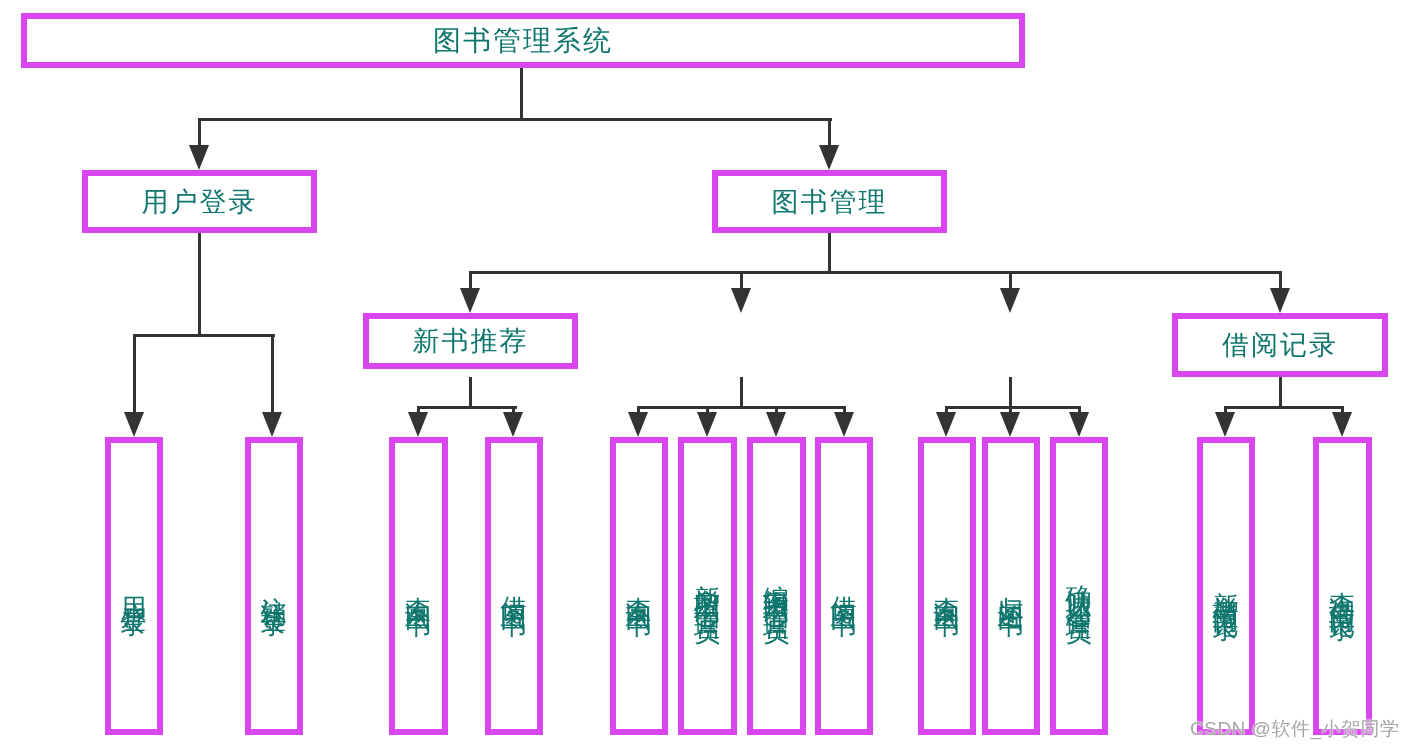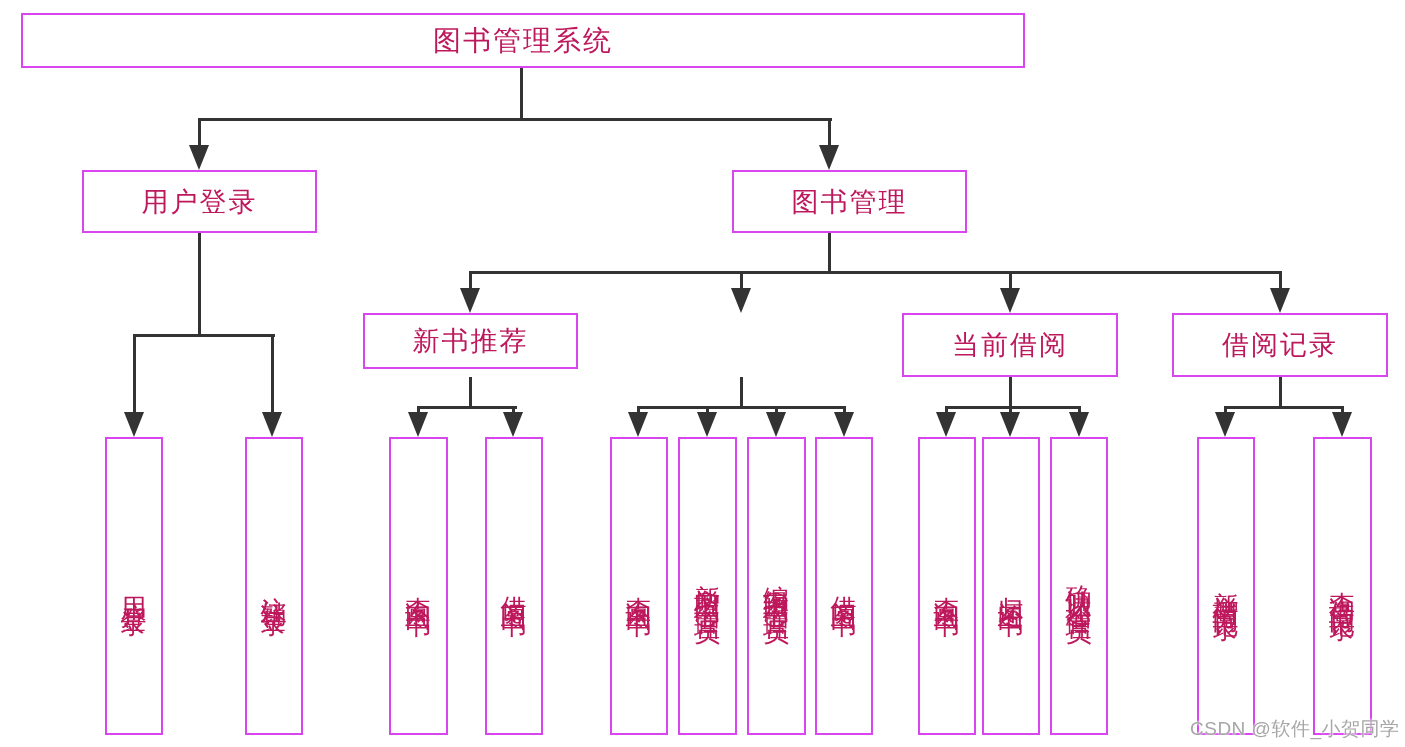--- a/index.html
+++ b/index.html
@@ -7,26 +7,26 @@
     position: relative;
     width: 1405px;
     height: 747px;
     background: #ffffff;
     font-family: "Liberation Sans", "DejaVu Sans", sans-serif;
     overflow: hidden;
   }
   .box {
     position: absolute;
     box-sizing: border-box;
-    border: 2px solid #d946ef;
+    border: 6px solid #d946ef;
     background: #ffffff;
     display: flex;
     align-items: center;
     justify-content: center;
-    color: #be185d;
+    color: #0f766e;
   }
   .box.h { font-size: 27px; letter-spacing: 2px; white-space: nowrap; }
   .box.h.root { font-size: 28px; }
   .box.v { font-size: 26px; }
   .vtext {
     writing-mode: vertical-rl;
     text-orientation: mixed;
     letter-spacing: 5px;
     line-height: 1;
   }
@@ -53,26 +53,25 @@
 </style>
 </head>
 <body>
 
 <div class="canvas">
 
   <div class="box h root" style="left:21px; top:13px; width:1004px; height:55px;">图书管理系统</div>
 
   <div class="box h" style="left:82px; top:170px; width:235px; height:63px;">用户登录</div>
 
-  <div class="box h" style="left:712px; top:170px; width:235px; height:63px;margin-left:20px;">图书管理</div>
+  <div class="box h" style="left:712px; top:170px; width:235px; height:63px;">图书管理</div>
 
   <div class="box h" style="left:363px; top:313px; width:215px; height:56px;">新书推荐</div>
 
 
-  <div class="box h" style="left:902px; top:313px; width:216px; height:64px;">当前借阅</div>
 
   <div class="box h" style="left:1172px; top:313px; width:216px; height:64px;">借阅记录</div>
 
   <div class="box v" style="left:105px; top:437px; width:58px; height:298px;">
     <span class="vtext">用户登录</span>
   </div>
   <div class="box v" style="left:245px; top:437px; width:58px; height:298px;">
     <span class="vtext">注销登录</span>
   </div>
 

